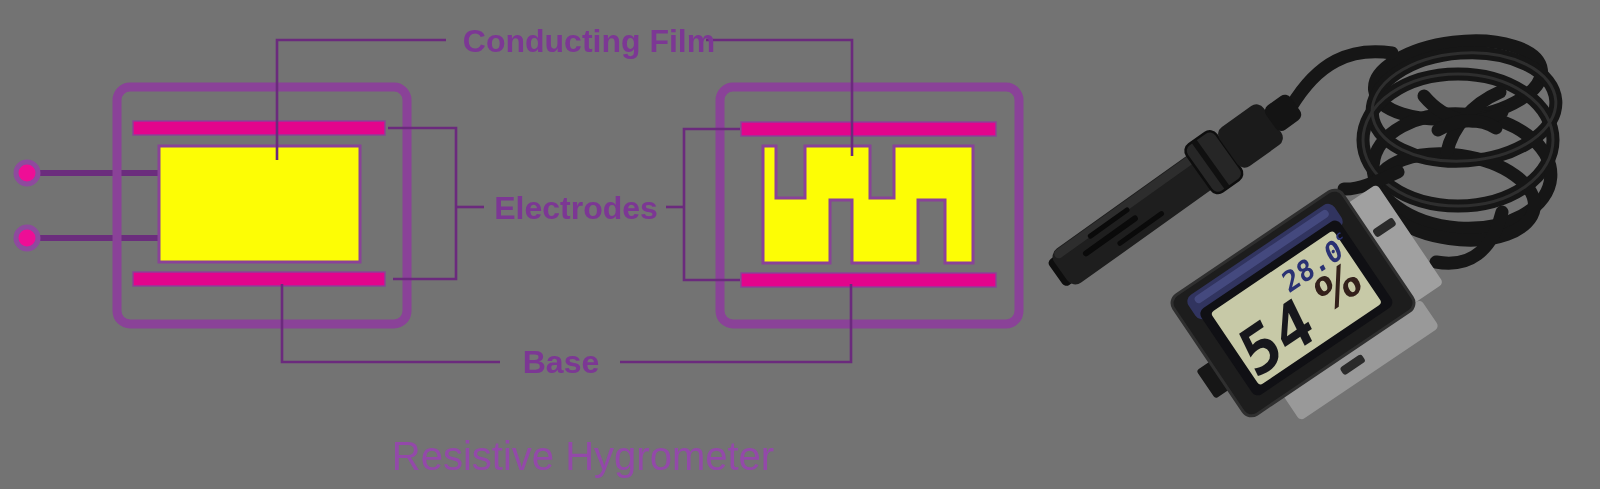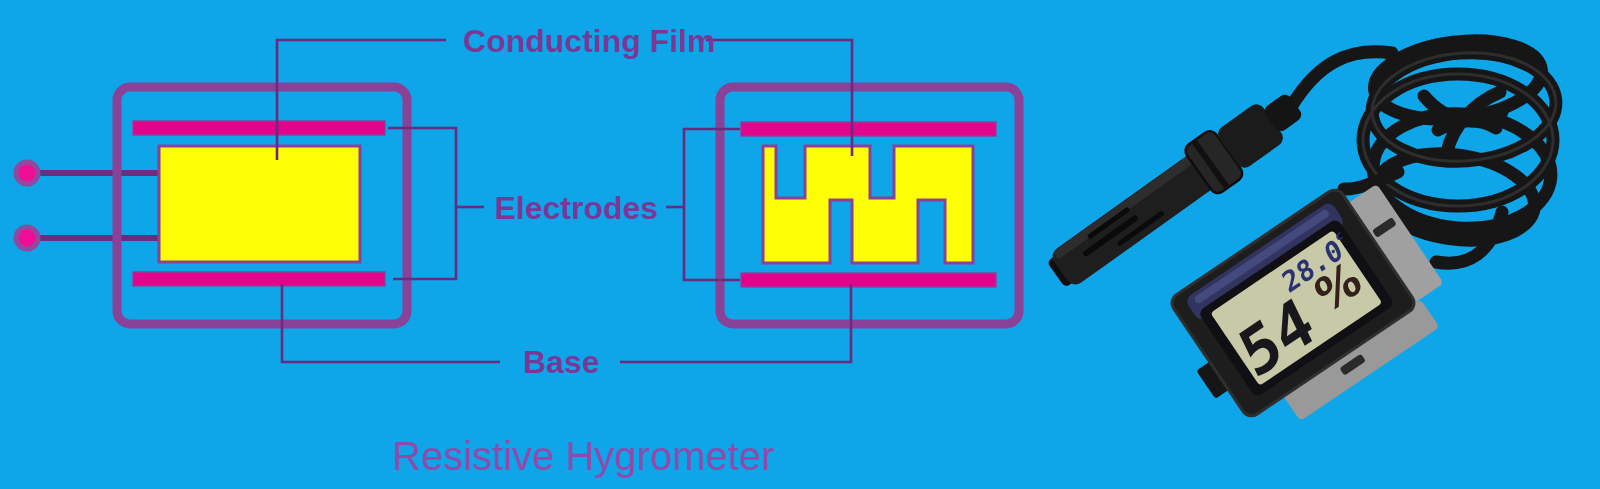--- a/index.html
+++ b/index.html
@@ -1,16 +1,16 @@
 <!DOCTYPE html>
 <html><head>
 <meta charset="utf-8">
 <style>
   html,body{margin:0;padding:0;background:#ffffff;}
-  .stage{position:relative;width:1600px;height:489px;background:#0ea5e9;overflow:hidden;
+  .stage{position:relative;width:1600px;height:489px;background:#737373;overflow:hidden;
          font-family:"Liberation Sans",sans-serif;}
   svg{position:absolute;left:0;top:0;}
 
   
   .box{fill:none;stroke:#8a4298;stroke-width:9;}
   .bar{fill:#e2058c;stroke:#8a4298;stroke-width:1.4;}
   .film{fill:#fdfd05;stroke:#8a4298;stroke-width:3;}
   .wire{stroke:#6b2d7d;stroke-width:6;}
   .terminal{fill:#ee0e96;stroke:#8e4a9e;stroke-width:5;}
   .ann{stroke:#6b2a7d;stroke-width:2.6;fill:none;}

